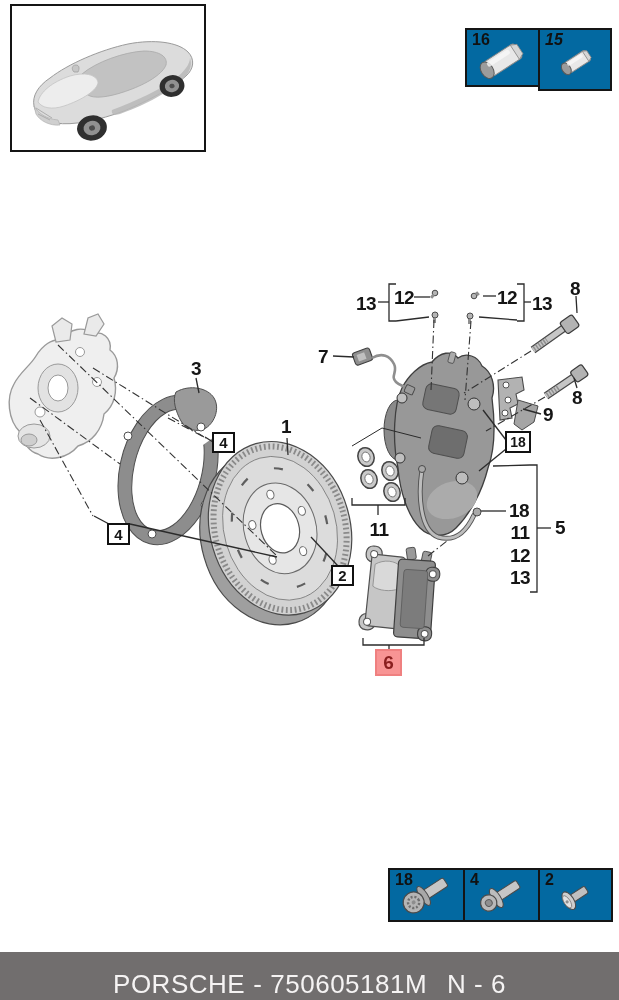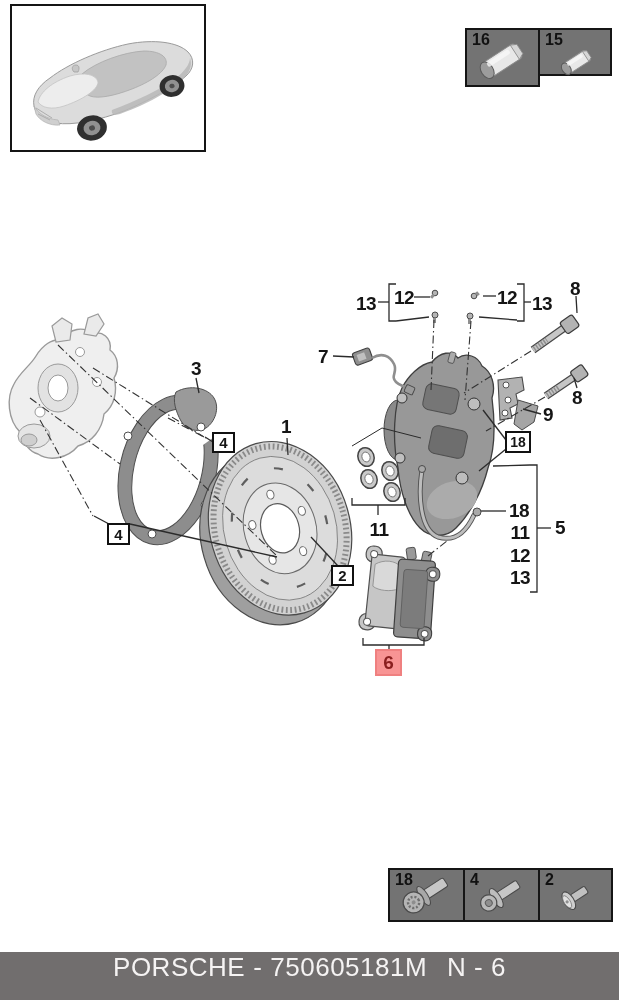--- a/index.html
+++ b/index.html
@@ -14,31 +14,31 @@
   .callout.boxed{
     display:flex;align-items:center;justify-content:center;
     background:#fff;border:2px solid #111;font-size:15px;box-sizing:border-box;
   }
   .callout.red{
     display:flex;align-items:center;justify-content:center;box-sizing:border-box;
     font-size:19px;
   }
   
   .inset{position:absolute;display:flex;z-index:4;}
-  .cell{position:relative;background:#737373;border:2px solid #151515;box-sizing:border-box;}
+  .cell{position:relative;background:#0369a1;border:2px solid #151515;box-sizing:border-box;}
   .cell + .cell{margin-left:-2px;}
   .cellnum{position:absolute;top:1px;left:5px;font-size:16px;font-weight:bold;color:#111;}
   .cell svg{position:absolute;left:0;top:0;}
   
   .carbox{position:absolute;left:10px;top:4px;width:196px;height:148px;
     border:2px solid #151515;background:#fff;box-sizing:border-box;z-index:4;}
   
   .footer{
     position:absolute;left:0;bottom:0;width:619px;height:48px;background:#716e6e;
-    display:flex;align-items:flex-start;justify-content:center;
+    display:flex;align-items:flex-end;justify-content:center;
     font-size:26px;color:#f5f3f3;z-index:6;letter-spacing:0.5px;
   }
   .footer span{white-space:pre;}
   .footer .sep{margin:0 8px;}
   .footer .pg{margin-left:20px;}
 </style>
 </head>
 <body>
 
 <div class="page">
@@ -72,21 +72,21 @@
       <span class="cellnum">16</span>
       <svg width="71" height="55" viewBox="0 0 71 55">
         <g transform="rotate(-33 35 30)">
           <rect x="18" y="22" width="36" height="17" rx="3" fill="#e8e8e8" stroke="#8a8a8a" stroke-width="1"></rect>
           <path d="M50,22 L56,25 L56,36 L50,39 Z" fill="#d6d6d6" stroke="#8a8a8a" stroke-width="0.8"></path>
           <ellipse cx="17" cy="30.5" rx="6" ry="9" fill="#9c9c9c" stroke="#5a5a5a" stroke-width="1"></ellipse>
           <rect x="20" y="24" width="26" height="5" rx="2" fill="#f7f7f7" opacity="0.8"></rect>
         </g>
       </svg>
     </div>
-    <div class="cell" style="width:74px;height:48px;">
+    <div class="cell" style="width:74px;height:63px;font-style:italic;">
       <span class="cellnum">15</span>
       <svg width="70" height="55" viewBox="0 0 70 55">
         <g transform="rotate(-33 35 32)">
           <rect x="25" y="27" width="25" height="12" rx="2.5" fill="#e8e8e8" stroke="#8a8a8a" stroke-width="1"></rect>
           <path d="M47,27 L51,29 L51,37 L47,39 Z" fill="#d6d6d6" stroke="#8a8a8a" stroke-width="0.8"></path>
           <ellipse cx="24" cy="33" rx="4.2" ry="6.4" fill="#9c9c9c" stroke="#5a5a5a" stroke-width="1"></ellipse>
           <rect x="27" y="28.5" width="18" height="3.6" rx="1.6" fill="#f7f7f7" opacity="0.8"></rect>
         </g>
       </svg>
     </div>

